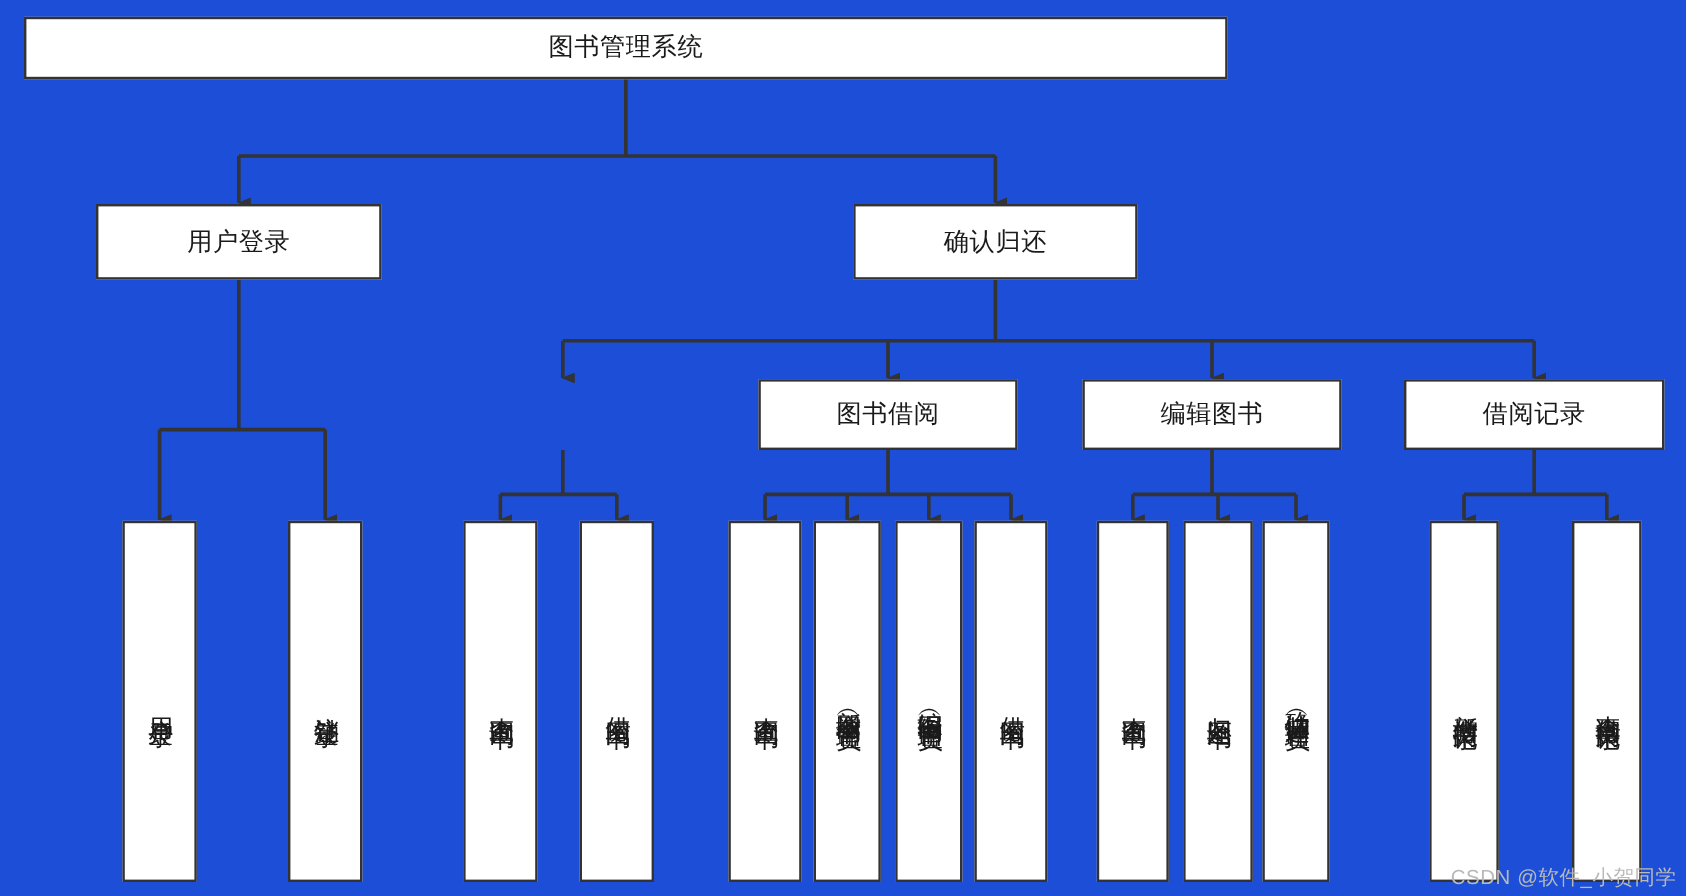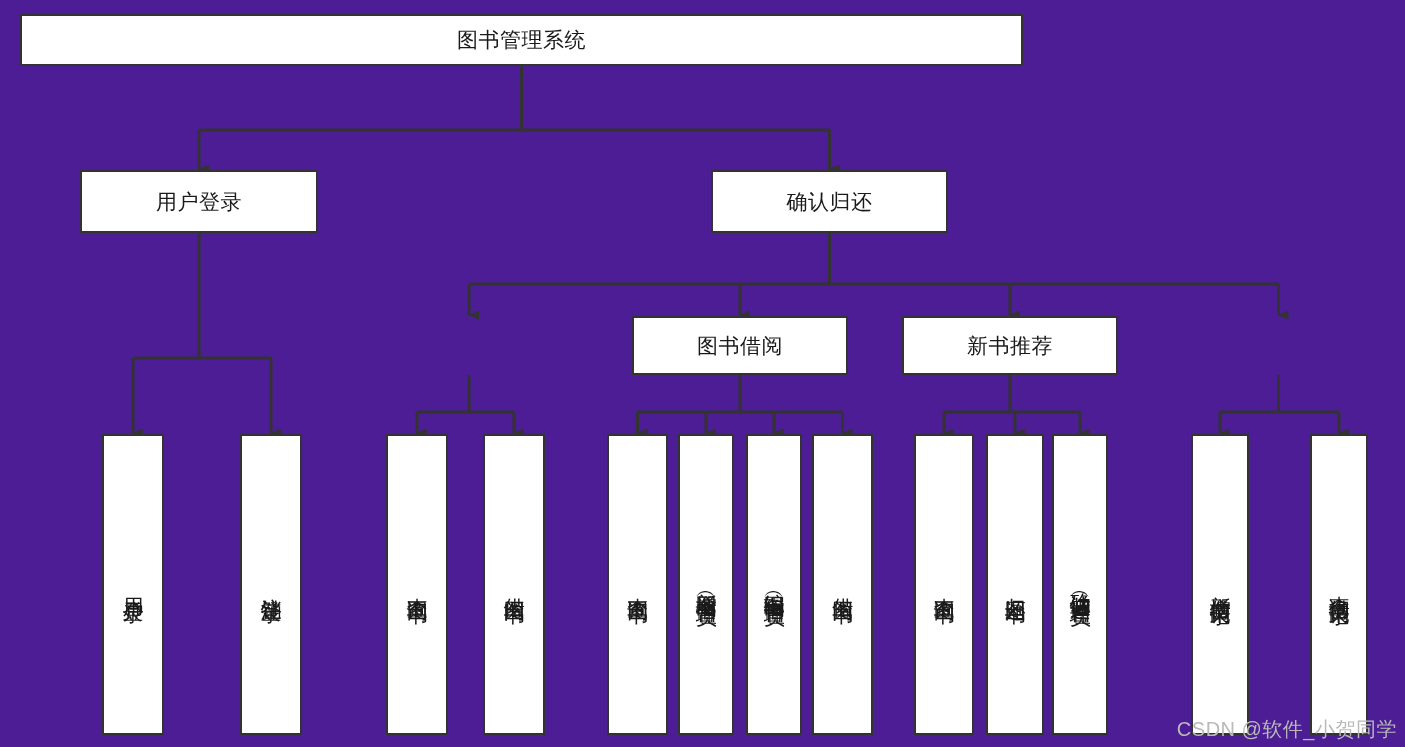--- a/index.html
+++ b/index.html
@@ -10,21 +10,21 @@
   body {
     width: 1405px;
     height: 747px;
     font-family: "Liberation Sans", "DejaVu Sans", sans-serif;
     overflow: hidden;
   }
   #diagram-root {
     position: relative;
     width: 1405px;
     height: 747px;
-    background: #4c1d95;
+    background: #1d4ed8;
   }
   svg#connector-layer {
     position: absolute;
     left: 0;
     top: 0;
     width: 1405px;
     height: 747px;
     pointer-events: none;
   }
   .node {
@@ -56,21 +56,21 @@
     white-space: nowrap;
   }
   .node.vertical .node-label {
     writing-mode: vertical-rl;
     text-orientation: upright;
   }
   #watermark {
     position: absolute;
     right: 8px;
     bottom: 4px;
-    font-size: 20px;
+    font-size: 17px;
     color: #b9b9b9;
     letter-spacing: 0.5px;
     white-space: nowrap;
     margin-left: 16px;
   }
 </style>
 </head>
 <body>
 
 <div id="diagram-root">
@@ -126,21 +126,24 @@
     <span class="node-label">用户登录</span>
   </div>
   <div class="node horizontal" style="left: 711px; top: 170px; width: 237px; height: 63px;">
     <span class="node-label">确认归还</span>
   </div>
 
   <div class="node horizontal" style="left: 632px; top: 316px; width: 216px; height: 59px;">
     <span class="node-label">图书借阅</span>
   </div>
   <div class="node horizontal" style="left: 902px; top: 316px; width: 216px; height: 59px;">
-    <span class="node-label">新书推荐</span>
+    <span class="node-label">编辑图书</span>
+  </div>
+  <div class="node horizontal" style="left: 1170px; top: 316px; width: 217px; height: 59px;">
+    <span class="node-label">借阅记录</span>
   </div>
 
   <div class="node vertical" style="left: 102px; top: 434px; width: 62px; height: 301px;">
     <span class="node-label">用户登录</span>
   </div>
   <div class="node vertical" style="left: 240px; top: 434px; width: 62px; height: 301px;">
     <span class="node-label">注销登录</span>
   </div>
   <div class="node vertical" style="left: 386px; top: 434px; width: 62px; height: 301px;">
     <span class="node-label">查询图书</span>

